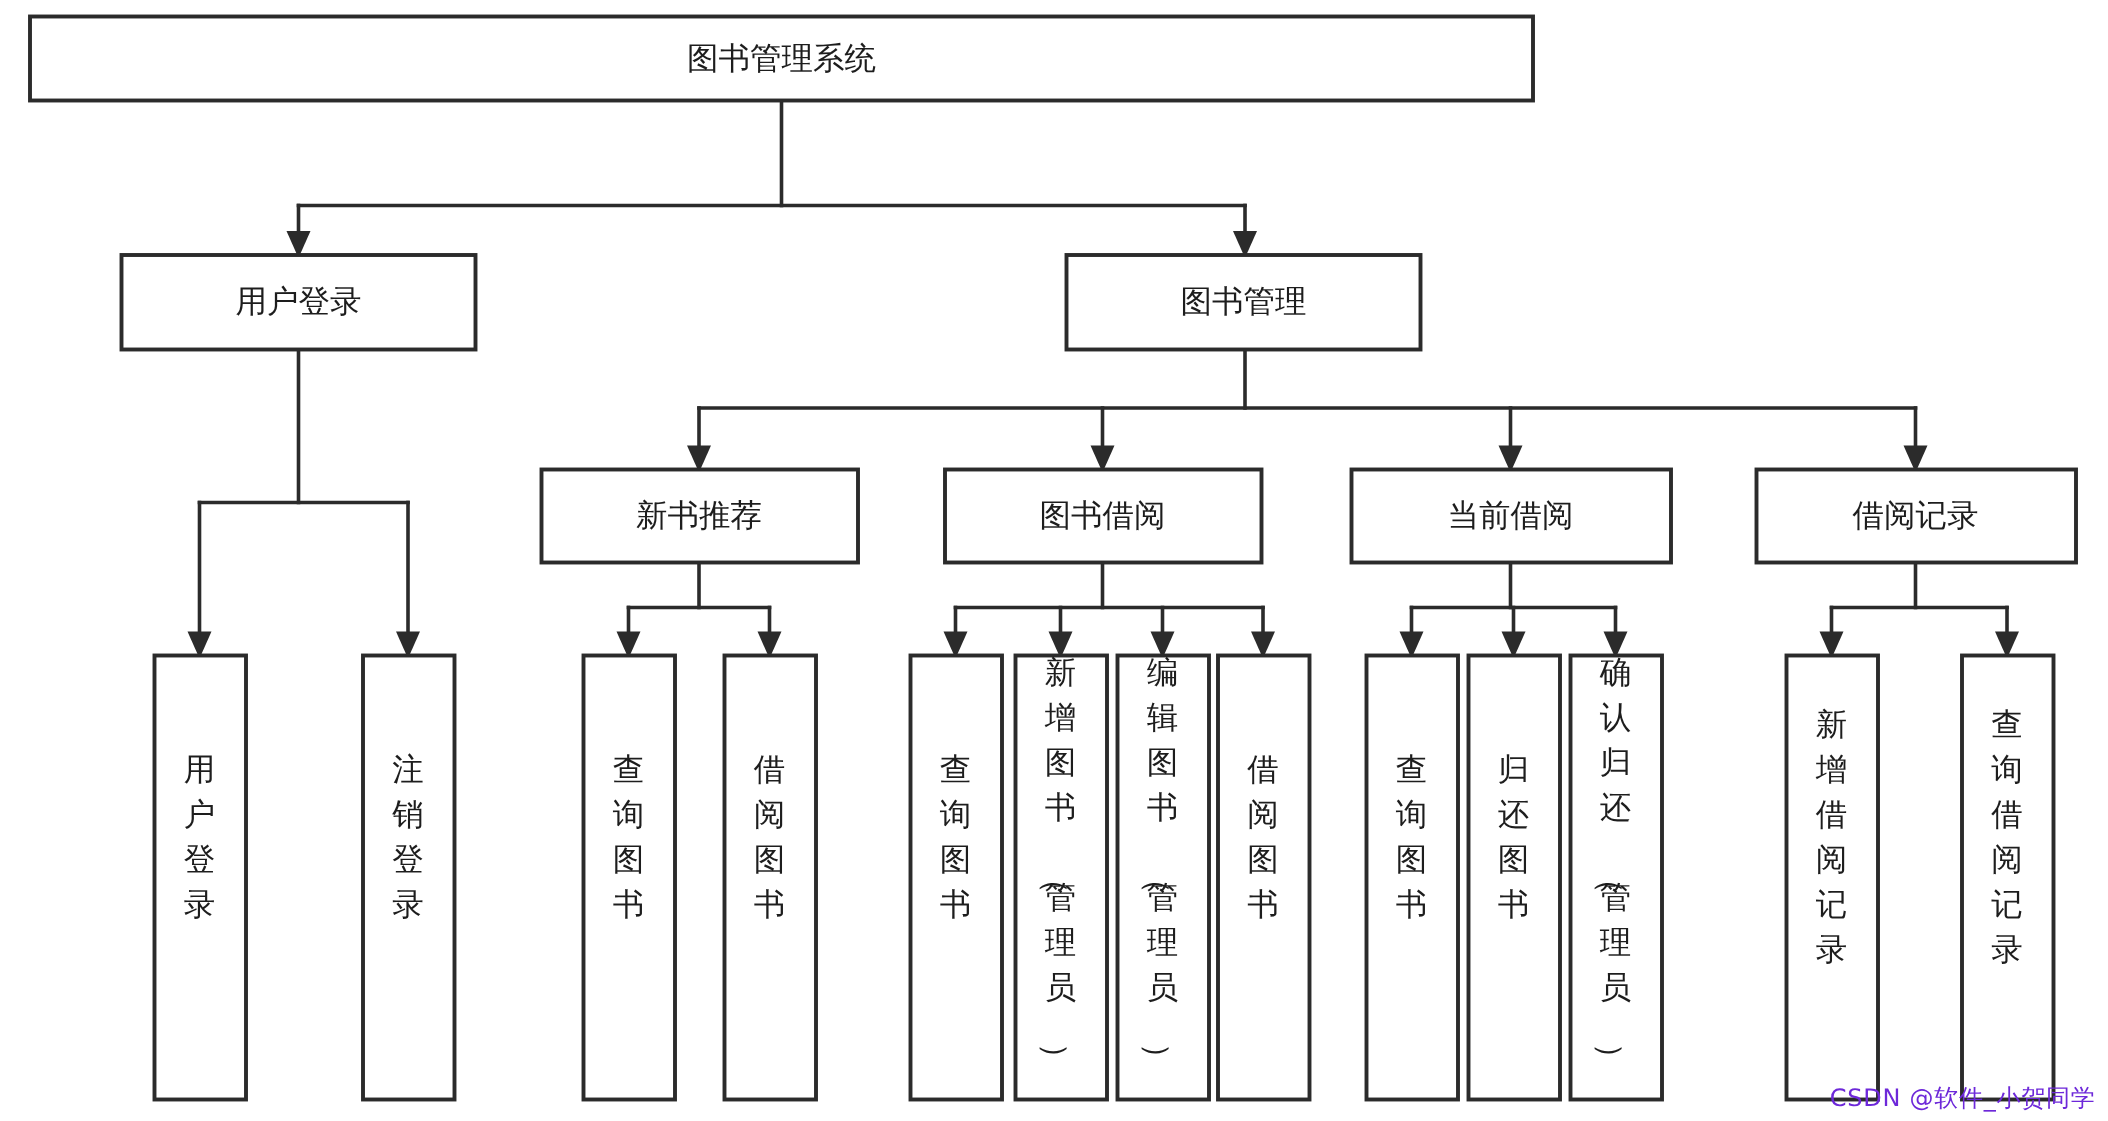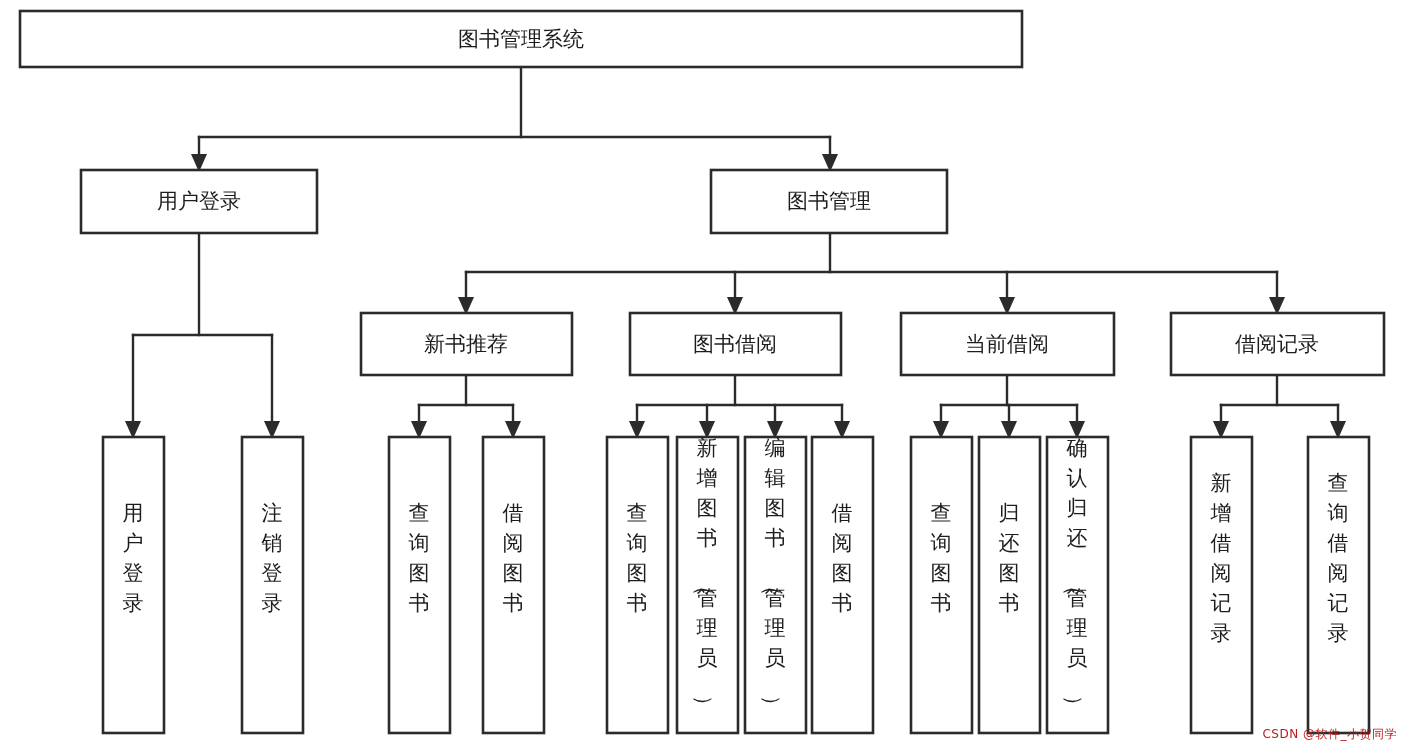--- a/index.html
+++ b/index.html
@@ -51,22 +51,22 @@
   }
   .arrow-head {
     fill: #2b2b2b;
     stroke: none;
   }
   .watermark {
     position: absolute;
     right: 8px;
     bottom: 4px;
     font-family: "DejaVu Sans", "Liberation Sans", sans-serif;
-    font-size: 12px;
-    color: #b91c1c;
+    font-size: 16px;
+    color: #6d28d9;
     white-space: nowrap;
     letter-spacing: 0.5px;
     pointer-events: none;
   }
 </style>
 </head>
 <body>
 
 <div id="diagram-root">
   <svg class="flow" viewBox="0 0 1405 747" xmlns="http://www.w3.org/2000/svg">

